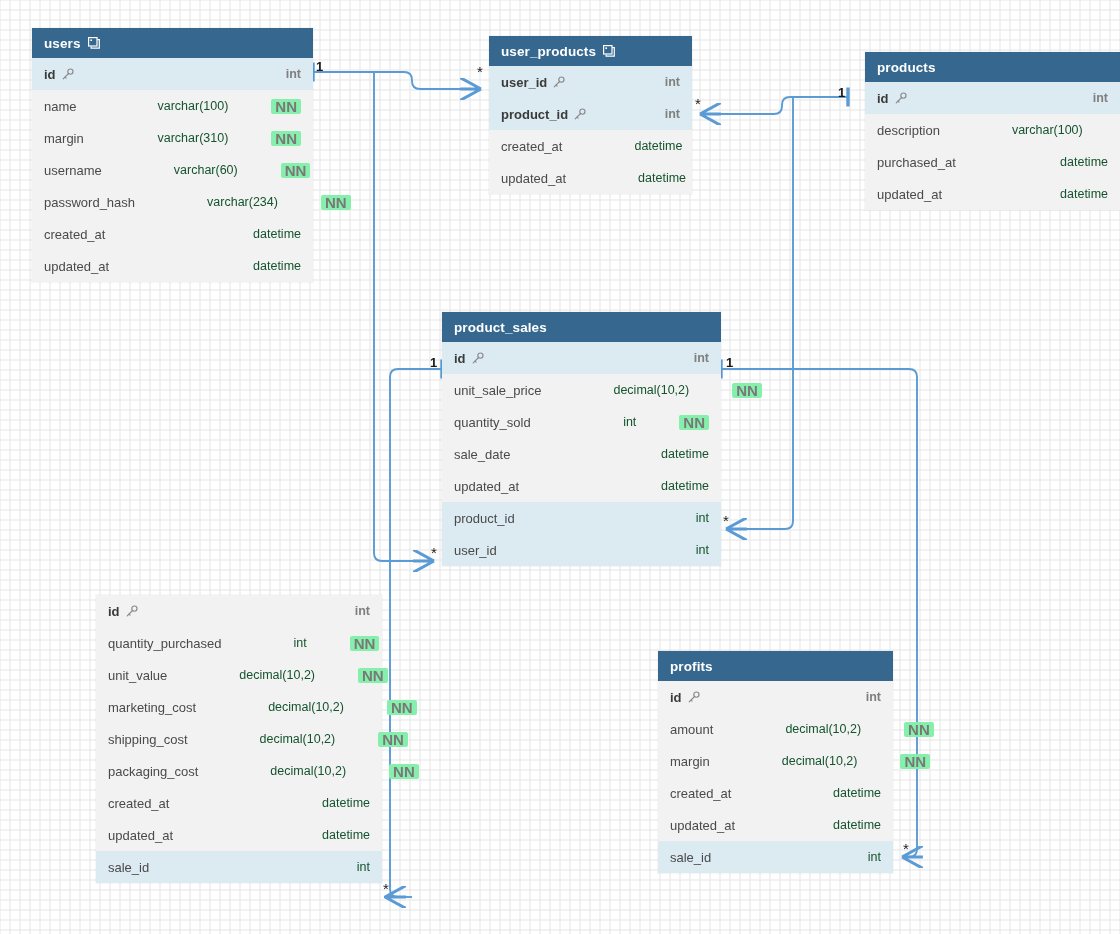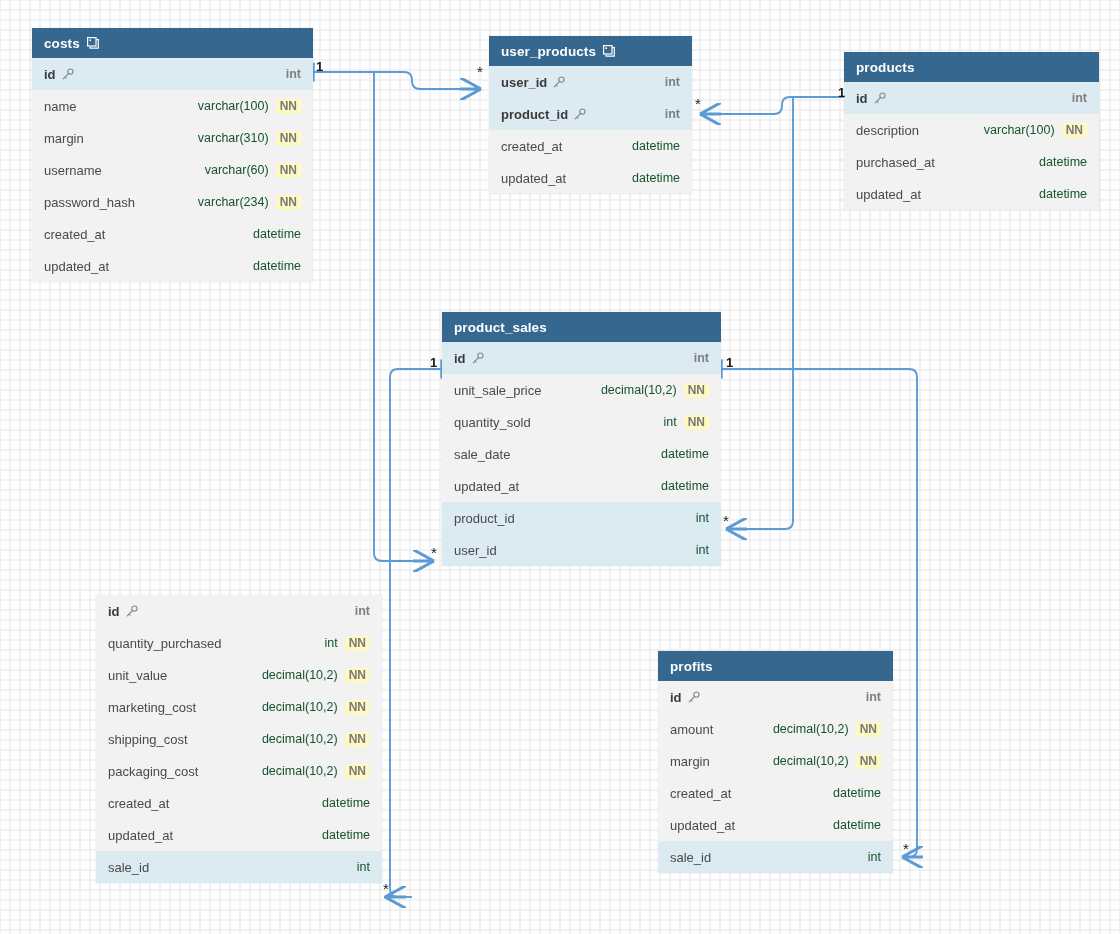--- a/index.html
+++ b/index.html
@@ -22,29 +22,29 @@
   .table{position:absolute;z-index:2;background:#f2f2f2;
          box-shadow:0 0 0 1px rgba(0,0,0,0.03);}
   .tbl-header{height:30px;background:#35678f;display:flex;align-items:center;
               padding:0 0 0 12px;box-sizing:border-box;}
   .tbl-title{color:#ffffff;font-weight:bold;font-size:13.5px;letter-spacing:.1px;}
   .note-icon{margin-left:7px;display:inline-flex;align-items:center;}
 
   .row{height:32px;display:flex;align-items:center;box-sizing:border-box;
        padding:0 12px;background:#f2f2f2;}
   .row.key{background:#dceaf2;}
-  .row.plain{background:#f2f2f2;}
+  .row.plain{background:#f2f2f2;gap:36px;}
   .col-name{font-size:13px;color:#4a4a4a;white-space:nowrap;display:flex;align-items:center;}
   .row.pk .col-name{font-weight:bold;color:#3b3b3b;}
   .key-icon{margin-left:6px;display:inline-flex;align-items:center;}
   .spacer{flex:1 1 auto;}
   .col-type{font-size:12.5px;color:#14532d;white-space:nowrap;}
   .row.pk .col-type{font-weight:bold;color:#7f7f7f;}
-  .nn{display:inline-block;margin-left:7px;background:#fef9c3;color:#787878;
-      font-size:12px;font-weight:bold;padding:1px 4px;border-radius:2px;
+  .nn{display:inline-block;margin-left:7px;background:#86efac;color:#787878;
+      font-size:15px;font-weight:bold;padding:1px 4px;border-radius:2px;
       line-height:13px;vertical-align:middle;}
 
   .card-lbl{position:absolute;z-index:3;font-size:13px;color:#1a1a1a;
             font-family:"Liberation Sans",sans-serif;font-weight:bold;line-height:1;}
   .card-lbl.many{font-weight:normal;font-size:15px;}
 </style>
 </head>
 <body>
 
 <div class="grid-wash"></div>
@@ -72,21 +72,21 @@
     <path d="M442,369 L398,369 Q390,369 390,377 L390,889 Q390,897 398,897 L384,897" marker-start="url(#onetick)"></path>
     <path d="M412,897 L385,897" marker-end="url(#crow)"></path>
 
     <path d="M721,369 L909,369 Q917,369 917,377 L917,849 Q917,857 909,857 L902,857" marker-start="url(#onetick)" marker-end="url(#crow)"></path>
   </g>
 </svg>
 
 <div id="tables-root">
     <div class="table" style="left: 32px; top: 28px; width: 281px;">
       <div class="tbl-header">
-        <span class="tbl-title">costs</span>
+        <span class="tbl-title">users</span>
         <span class="note-icon">
           <svg width="12" height="12" viewBox="0 0 12 12" aria-hidden="true">
             <rect x="0.6" y="0.6" width="8.4" height="8.4" fill="none" stroke="#ffffff" stroke-width="1.2"></rect>
             <rect x="2.4" y="2.4" width="1.6" height="1.6" fill="#ffffff"></rect>
             <path d="M9.3,2.6 L11.3,2.6 L11.3,11.2 L3.1,11.2 L3.1,9.4" fill="none" stroke="#ffffff" stroke-width="1.2"></path>
           </svg>
         </span>
       </div>
       <div class="row key pk">
         <span class="col-name">id<span class="key-icon">
@@ -171,21 +171,21 @@
         <span class="col-name">created_at</span>
         <span class="spacer"></span>
         <span class="col-type">datetime</span>
       </div>
       <div class="row plain">
         <span class="col-name">updated_at</span>
         <span class="spacer"></span>
         <span class="col-type">datetime</span>
       </div>
     </div>
-    <div class="table" style="left: 844px; top: 52px; width: 255px;">
+    <div class="table" style="left: 865px; top: 52px; width: 255px;">
       <div class="tbl-header">
         <span class="tbl-title">products</span>
       </div>
       <div class="row key pk">
         <span class="col-name">id<span class="key-icon">
             <svg width="12" height="12" viewBox="0 0 12 12" aria-hidden="true">
               <circle cx="8.4" cy="3.6" r="2.6" fill="none" stroke="#8a8a8a" stroke-width="1.15"></circle>
               <path d="M6.6,5.5 L1.2,10.9" stroke="#8a8a8a" stroke-width="1.15" stroke-linecap="round" fill="none"></path>
               <path d="M3.0,9.1 L4.1,10.2" stroke="#8a8a8a" stroke-width="1.15" stroke-linecap="round" fill="none"></path>
             </svg>

